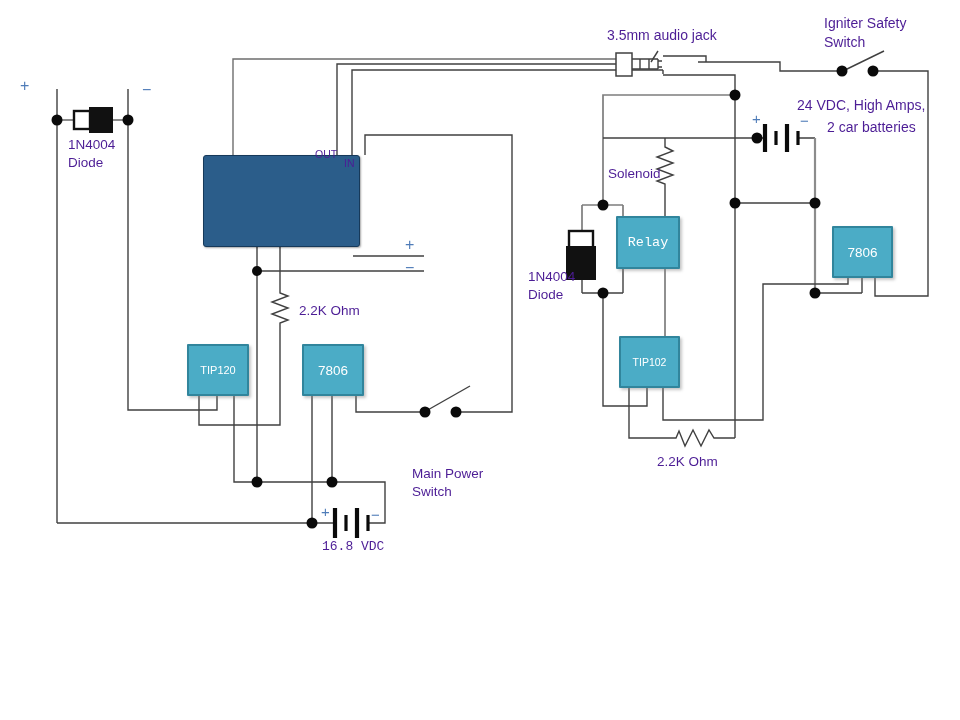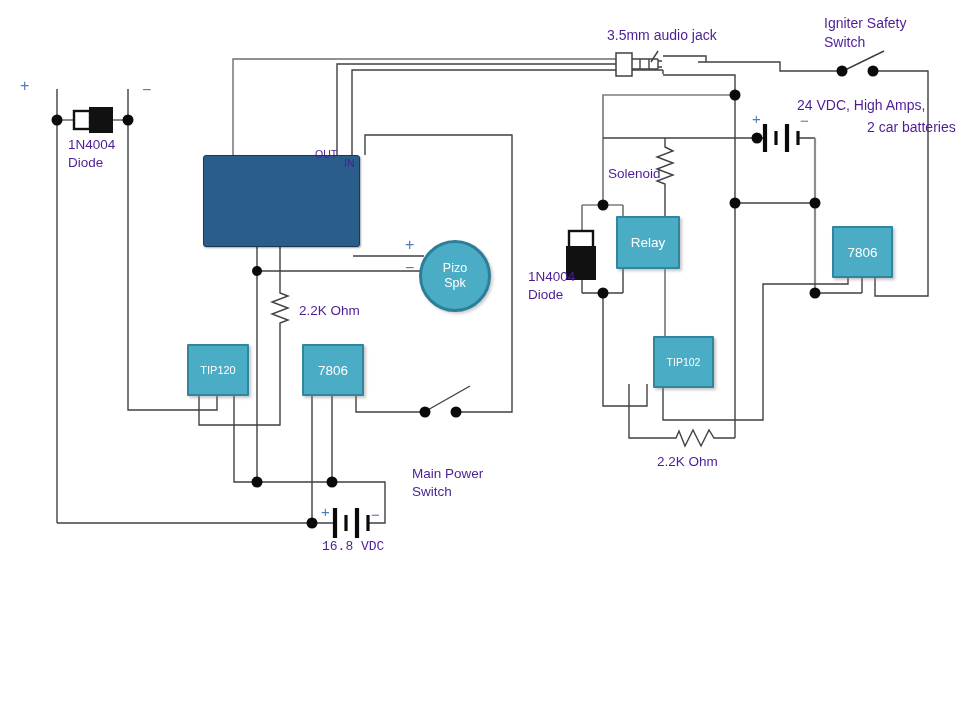--- a/index.html
+++ b/index.html
@@ -125,62 +125,58 @@
       <rect x="311" y="172" width="9" height="6" fill="#b7b7b7"></rect>
       <rect x="355" y="170" width="1" height="0"></rect>
     </g>
     <text x="0" y="0" transform="translate(249,216) rotate(-90)" font-size="7" fill="#c2cfdb" font-family="Liberation Sans, sans-serif">Arduino Pro Mini</text>
     <text x="0" y="0" transform="translate(320,214) rotate(-90)" font-size="6" fill="#c2cfdb" font-family="Liberation Sans, sans-serif">Reset</text>
   </svg>
 
 
   <div class="board"></div>
 
-  <div class="tealbox" style="left:616px;top:216px;width:60px;height:49px;font-size:13.5px;">
+  <div class="tealbox" style="left:616px;top:216px;width:60px;height:49px;font-size:13.5px;font-family:Liberation Mono, monospace;">
     <span>Relay</span>
   </div>
 
   <div class="tealbox" style="left:832px;top:226px;width:57px;height:48px;font-size:13.5px;">
     <span>7806</span>
   </div>
 
-  <div class="tealbox" style="left:653px;top:336px;width:57px;height:48px;font-size:10.5px;">
+  <div class="tealbox" style="left:619px;top:336px;width:57px;height:48px;font-size:10.5px;">
     <span>TIP102</span>
   </div>
 
   <div class="tealbox" style="left:187px;top:344px;width:58px;height:48px;font-size:11px;">
     <span>TIP120</span>
   </div>
 
   <div class="tealbox" style="left:302px;top:344px;width:58px;height:48px;font-size:13.5px;">
     <span>7806</span>
   </div>
 
-  <div class="pizo">
-    <span>Pizo</span>
-    <span>Spk</span>
-  </div>
 
   <div class="lbl" style="left:68px;top:136px;">
     <span>1N4004</span><br>
     <span>Diode</span>
   </div>
 
   <div class="lbl" style="left:315px;top:145px;font-size:10.5px;">OUT</div>
   <div class="lbl" style="left:344px;top:154px;font-size:10.5px;">IN</div>
 
   <div class="lbl" style="left:607px;top:26px;font-size:14px;">3.5mm  audio jack</div>
 
   <div class="lbl" style="left:824px;top:14px;font-size:14px;line-height:19px;">
     <span>Igniter Safety</span><br>
     <span>Switch</span>
   </div>
 
   <div class="lbl" style="left:757px;top:96px;font-size:14px;margin-left:40px;">24 VDC, High Amps,</div>
-  <div class="lbl" style="left:827px;top:118px;font-size:14px;margin-left:40px;">2 car batteries</div>
+  <div class="lbl" style="left:827px;top:118px;font-size:14px;">2 car batteries</div>
 
   <div class="lbl" style="left:608px;top:165px;">Solenoid</div>
 
   <div class="lbl" style="left:528px;top:268px;">
     <span>1N4004</span><br>
     <span>Diode</span>
   </div>
 
   <div class="lbl" style="left:657px;top:453px;">2.2K Ohm</div>
 

